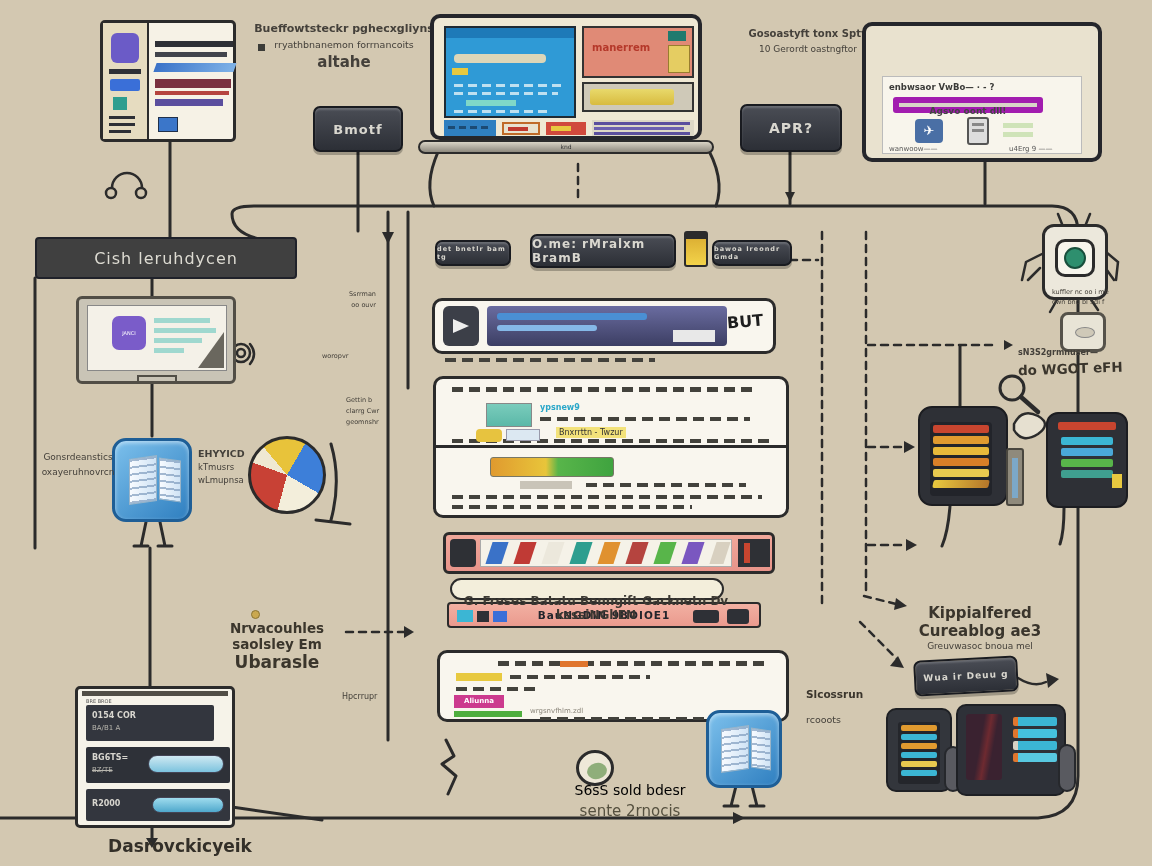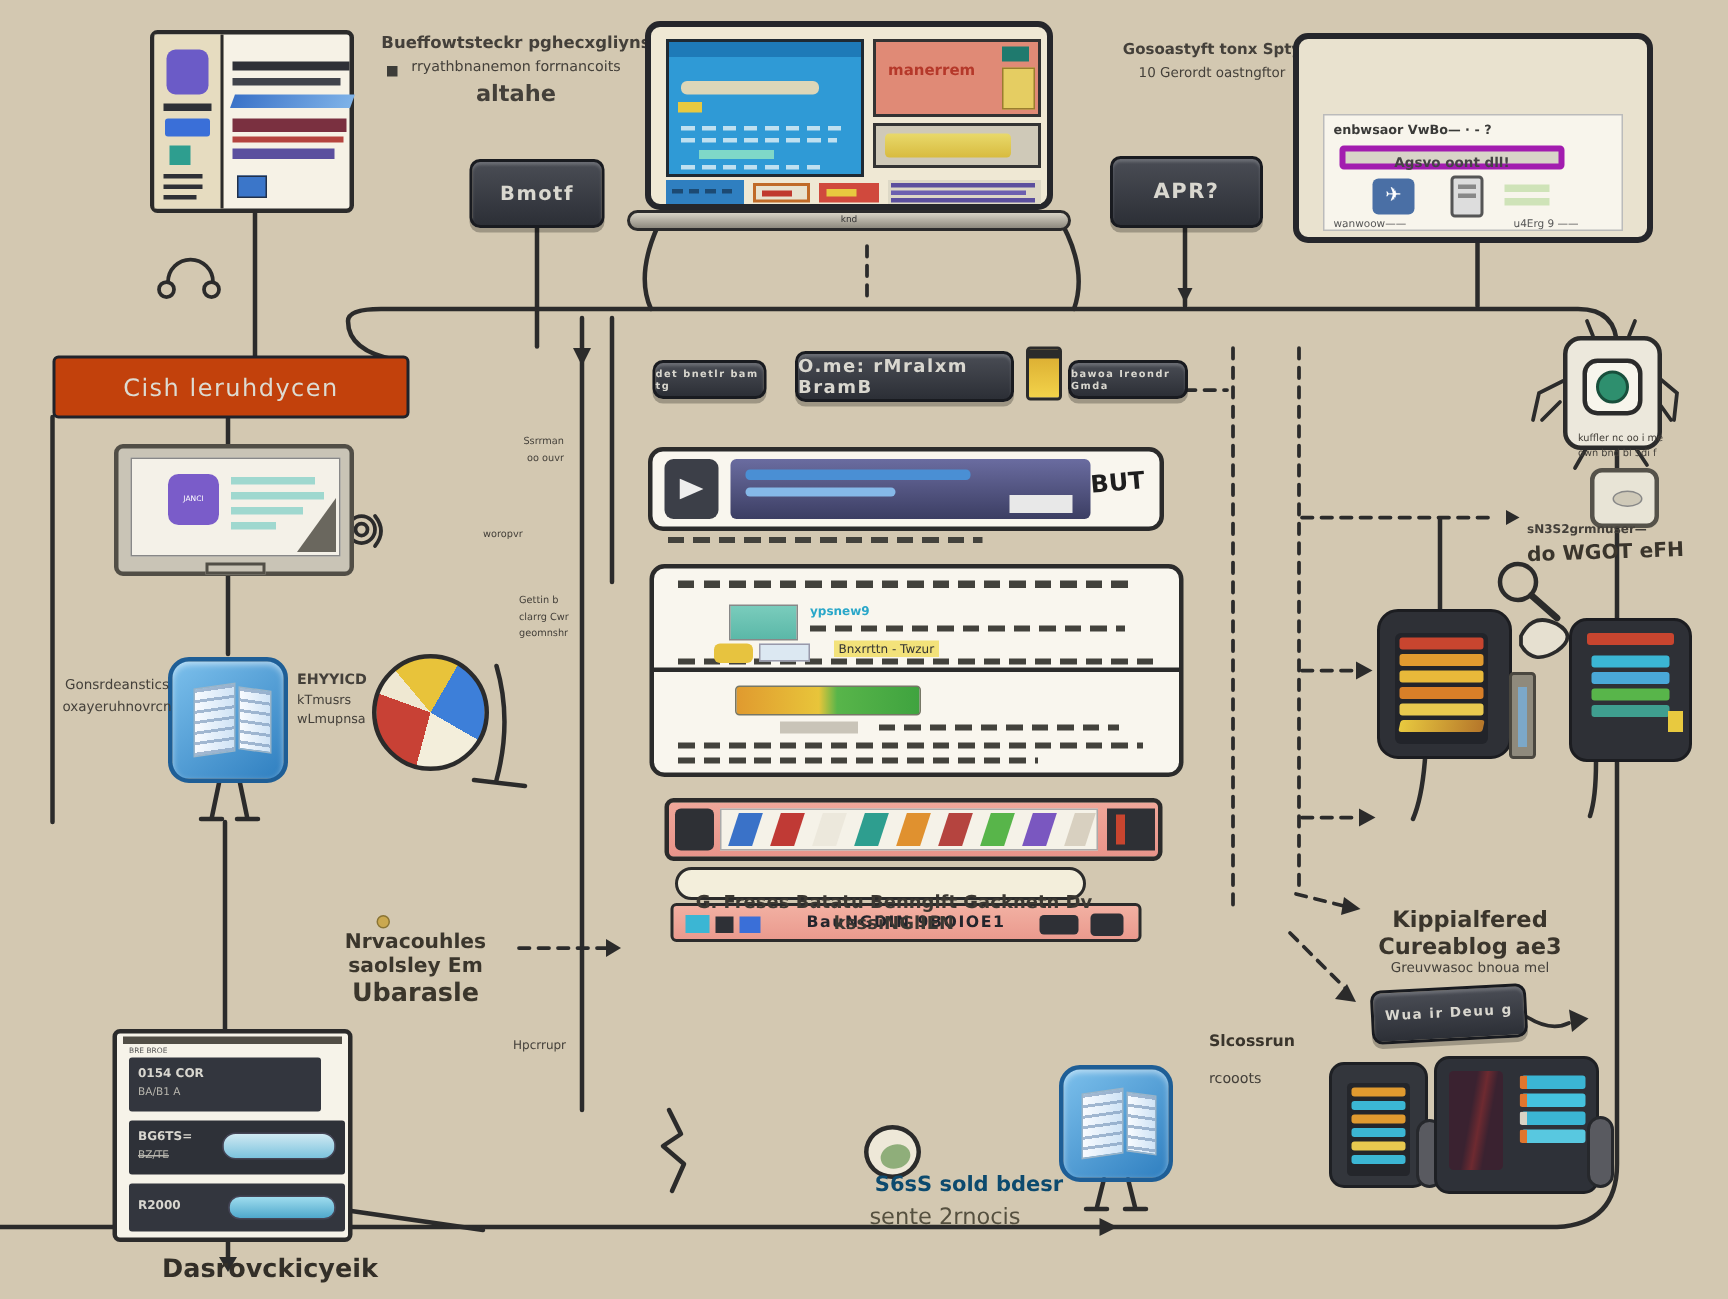--- a/index.html
+++ b/index.html
@@ -157,34 +157,34 @@
 
   <div class="abs ctr" style="left:728px;top:28px;width:160px">
     <div class="note" style="font-size:10px;font-weight:bold">Gosoastyft tonx Spty</div>
     <div class="note" style="font-size:9px;margin-top:3px">10 Gerordt oastngftor</div>
   </div>
   <div class="abs dkpill" style="left:740px;top:104px;width:102px;height:48px;font-size:14px">APR?</div>
 
   <div class="abs" style="left:862px;top:22px;width:240px;height:140px;background:#e9e2cf;border:4px solid #25262b;border-radius:10px">
     <div class="abs" style="left:16px;top:50px;width:200px;height:78px;background:#f8f5ec;border:1px solid #bbb">
       <div class="abs" style="left:6px;top:5px;font-size:8.5px;font-weight:bold;color:#3a3a38">enbwsaor VwBo— · - ?</div>
-      <div class="abs ctr" style="left:10px;top:20px;width:150px;height:16px;background:#d8d4c8;border:4px solid #a21caf;border-radius:3px;font-size:9px;font-weight:bold;line-height:16px;color:#444">Agsvo oont dll!</div>
+      <div class="abs ctr" style="left:10px;top:20px;width:150px;height:16px;background:#d8d4c8;border:6px solid #a21caf;border-radius:3px;font-size:9px;font-weight:bold;line-height:16px;color:#444">Agsvo oont dll!</div>
       <div class="abs ctr" style="left:32px;top:42px;width:28px;height:24px;background:#4a6fa5;border-radius:4px;color:#fff;font-size:13px;line-height:24px">✈</div>
       <div class="abs" style="left:84px;top:40px;width:22px;height:28px;background:#ddd;border:2px solid #555;border-radius:3px">
         <div class="abs" style="left:3px;top:4px;width:12px;height:3px;background:#888"></div>
         <div class="abs" style="left:3px;top:10px;width:12px;height:3px;background:#888"></div>
       </div>
       <div class="abs" style="left:120px;top:46px;width:30px;height:5px;background:#cfe3b8"></div>
       <div class="abs" style="left:120px;top:55px;width:30px;height:5px;background:#cfe3b8"></div>
       <div class="abs" style="left:6px;top:68px;font-size:7px;color:#555">wanwoow——</div>
       <div class="abs" style="left:126px;top:68px;font-size:7px;color:#555">u4Erg 9 ——</div>
     </div>
   </div>
 
-  <div class="abs ctr" style="left:35px;top:237px;width:238px;height:42px;background:#c2410c;border:2px solid #20222a;border-radius:4px;color:#dddbd2;font-size:16px;line-height:40px;letter-spacing:1px">Cish leruhdycen</div>
+  <div class="abs ctr" style="left:35px;top:237px;width:262px;height:42px;background:#404040;border:2px solid #20222a;border-radius:4px;color:#dddbd2;font-size:16px;line-height:40px;letter-spacing:1px">Cish leruhdycen</div>
 
   <div class="abs dkpill" style="left:435px;top:240px;width:76px;height:26px;font-size:6.5px">det bnetlr bam tg</div>
   <div class="abs dkpill" style="left:530px;top:234px;width:146px;height:34px;font-size:12px">O.me: rMralxm BramB</div>
   <div class="abs" style="left:684px;top:231px;width:24px;height:36px;background:linear-gradient(180deg,#d8a92f,#f3d34a);border:2px solid #2b2b2b;border-radius:3px">
     <div class="abs" style="left:0;top:0;width:20px;height:6px;background:#2b2b2b"></div>
   </div>
   <div class="abs dkpill" style="left:712px;top:240px;width:80px;height:26px;font-size:6.5px">bawoa Ireondr Gmda</div>
 
   <div class="abs card" style="left:432px;top:298px;width:344px;height:56px">
     <div class="abs" style="left:8px;top:5px;width:36px;height:40px;background:#3c3f48;border-radius:6px">
@@ -237,25 +237,36 @@
   <div class="abs" style="left:447px;top:602px;width:314px;height:26px;background:linear-gradient(180deg,#f2b0a2,#ea9a8e);border:2px solid #2b2b2b;border-radius:4px;display:flex;align-items:center;justify-content:center">
     <div class="abs" style="left:8px;top:6px;width:16px;height:12px;background:#3bb6d4"></div>
     <div class="abs" style="left:28px;top:7px;width:12px;height:11px;background:#2e3036"></div>
     <div class="abs" style="left:44px;top:7px;width:14px;height:11px;background:#3a6fd8"></div>
     <span style="font-size:10.5px;font-weight:bold;color:#23252c;letter-spacing:1px">BauNGDIN 9BOIOE1</span>
     <div class="abs" style="right:40px;top:6px;width:26px;height:13px;background:#2e3036;border-radius:3px"></div>
     <div class="abs" style="right:10px;top:5px;width:22px;height:15px;background:#2e3036;border-radius:3px"></div>
   </div>
   <div class="abs ctr" style="left:428px;top:594px;width:336px;font-size:12px;font-weight:bold;color:#3b3832">G. Freses Batatu Benngift Gacknetn Dv ksssiNGlIEN</div>
 
+  <div class="abs card" style="left:437px;top:650px;width:352px;height:72px">
+    <div class="hl" style="left:58px;top:8px;width:270px;height:5px"></div>
+    <div class="abs" style="left:120px;top:8px;width:28px;height:6px;background:#e0762e"></div>
+    <div class="abs" style="left:16px;top:20px;width:46px;height:8px;background:#e8c93f"></div>
+    <div class="hl" style="left:70px;top:22px;width:140px"></div>
+    <div class="hl" style="left:16px;top:34px;width:80px"></div>
+    <div class="abs ctr" style="left:14px;top:42px;width:50px;height:13px;background:#cc3a8e;color:#fff;font-size:7px;font-weight:bold;line-height:13px">Aliunna</div>
+    <div class="abs" style="left:14px;top:58px;width:68px;height:6px;background:#4fae3e"></div>
+    <div class="abs" style="left:90px;top:54px;font-size:7px;color:#8a857a">wrgsnvfhlm.zdl</div>
+    <div class="hl" style="left:100px;top:64px;width:220px;height:3px"></div>
+  </div>
 
   <div class="abs" style="left:576px;top:750px;width:38px;height:36px;background:#eee8d8;border:3px solid #2b2b2b;border-radius:50%">
     <div class="abs" style="left:8px;top:10px;width:20px;height:16px;background:#8fae7a;border-radius:50%;transform:rotate(-15deg)"></div>
   </div>
-  <div class="abs ctr" style="left:544px;top:782px;width:204px;font-size:14px;font-weight:bold;color:#0c4a6e">S6sS sold bdesr</div>
+  <div class="abs ctr" style="left:528px;top:782px;width:204px;font-size:14px;font-weight:normal;color:#000000">S6sS sold bdesr</div>
   <div class="abs ctr" style="left:552px;top:802px;width:156px;font-size:15px;color:#55503f">sente 2rnocis</div>
 
   <div class="abs appicon" style="left:112px;top:438px;width:80px;height:84px">
     <div class="page" style="left:14px;top:16px;width:26px;height:44px;transform:skewY(-8deg)"></div>
     <div class="page" style="left:44px;top:18px;width:20px;height:40px;transform:skewY(8deg)"></div>
   </div>
   <div class="abs appicon" style="left:706px;top:710px;width:76px;height:78px">
     <div class="page" style="left:12px;top:14px;width:26px;height:42px;transform:skewY(-8deg)"></div>
     <div class="page" style="left:42px;top:16px;width:18px;height:38px;transform:skewY(8deg)"></div>
   </div>

